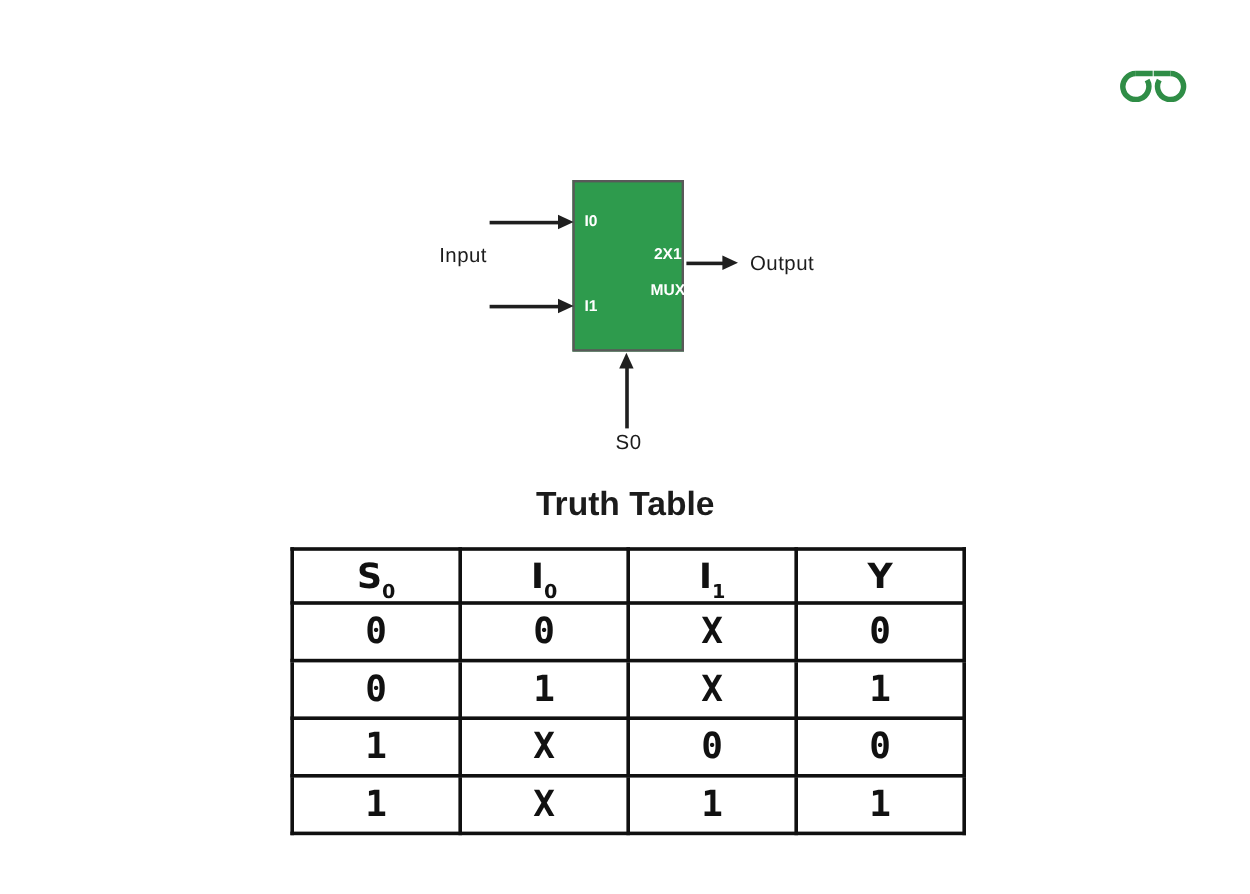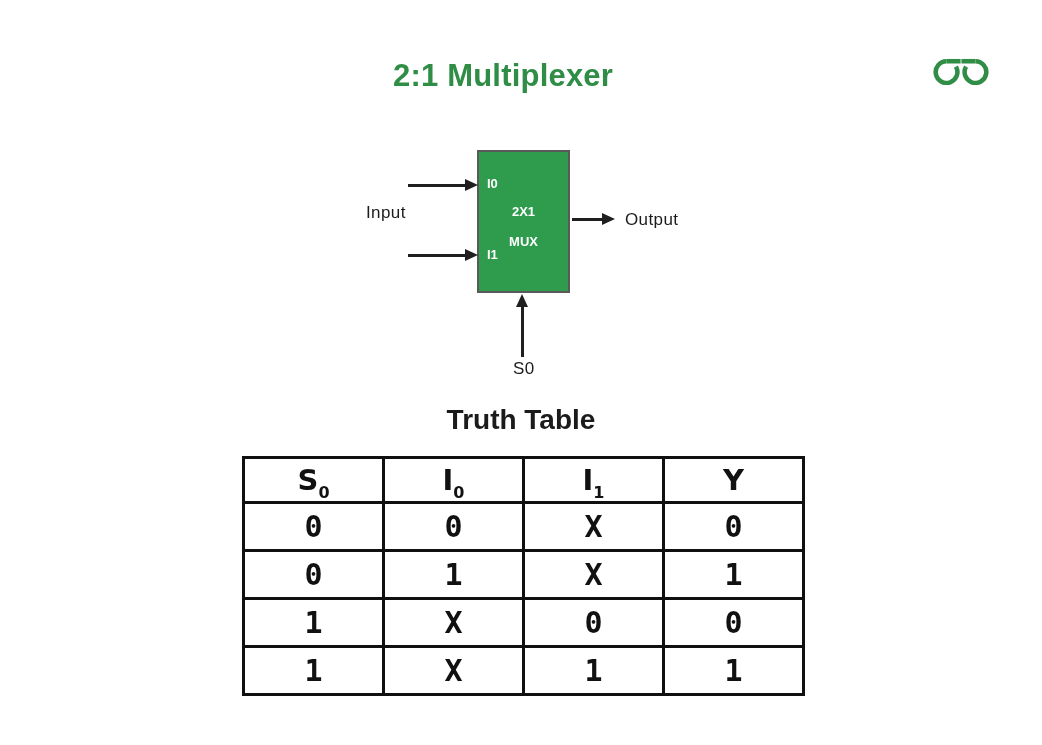--- a/index.html
+++ b/index.html
@@ -16,21 +16,21 @@
   
   .mux-box {
     position:absolute; left:477px; top:150px; width:93px; height:143px;
     background:#2E9B4D; border:2px solid #595959; box-sizing:border-box;
   }
   .pin { position:absolute; color:#ffffff; font-size:13px; font-weight:bold; }
   .pin-i0 { left:487px; top:176px; }
   .pin-i1 { left:487px; top:247px; }
   .box-label {
     position:absolute; left:477px; top:204px; width:93px; text-align:center;
-    color:#ffffff; font-size:13px; font-weight:bold; line-height:15px; white-space:pre-line;
+    color:#ffffff; font-size:13px; font-weight:bold; line-height:15px; white-space:pre-line;padding-left:33px;
   }
   .h-line { position:absolute; height:3px; background:#1f1f1f; }
   .v-line { position:absolute; width:3px; background:#1f1f1f; }
   .head-right {
     position:absolute; width:0; height:0;
     border-top:6px solid transparent; border-bottom:6px solid transparent;
     border-left:13px solid #1f1f1f;
   }
   .head-up {
     position:absolute; width:0; height:0;
@@ -57,21 +57,20 @@
   }
   .truth-table th { height:42px; font-family:"DejaVu Sans", sans-serif; font-size:29px; font-weight:bold; }
   .truth-table td { height:45px; font-family:"DejaVu Sans Mono", monospace; font-size:30px; font-weight:bold; }
   .sub { display:inline-block; font-size:16px; transform:translateY(8px); }
 </style>
 </head>
 <body>
 
 <div class="page">
 
-  <div class="title">2:1 Multiplexer</div>
 
   <svg class="logo" viewBox="0 0 60 30" xmlns="http://www.w3.org/2000/svg">
     <g fill="none" stroke="#2F8D46" stroke-width="4.4" stroke-linecap="butt">
       <path d="M 16 7 A 10.5 10.5 0 1 0 25.1 12.25"></path>
       <path d="M 16 7 L 29.6 7"></path>
       <path d="M 44 7 A 10.5 10.5 0 1 1 34.9 12.25"></path>
       <path d="M 44 7 L 30.4 7"></path>
     </g>
   </svg>
 

